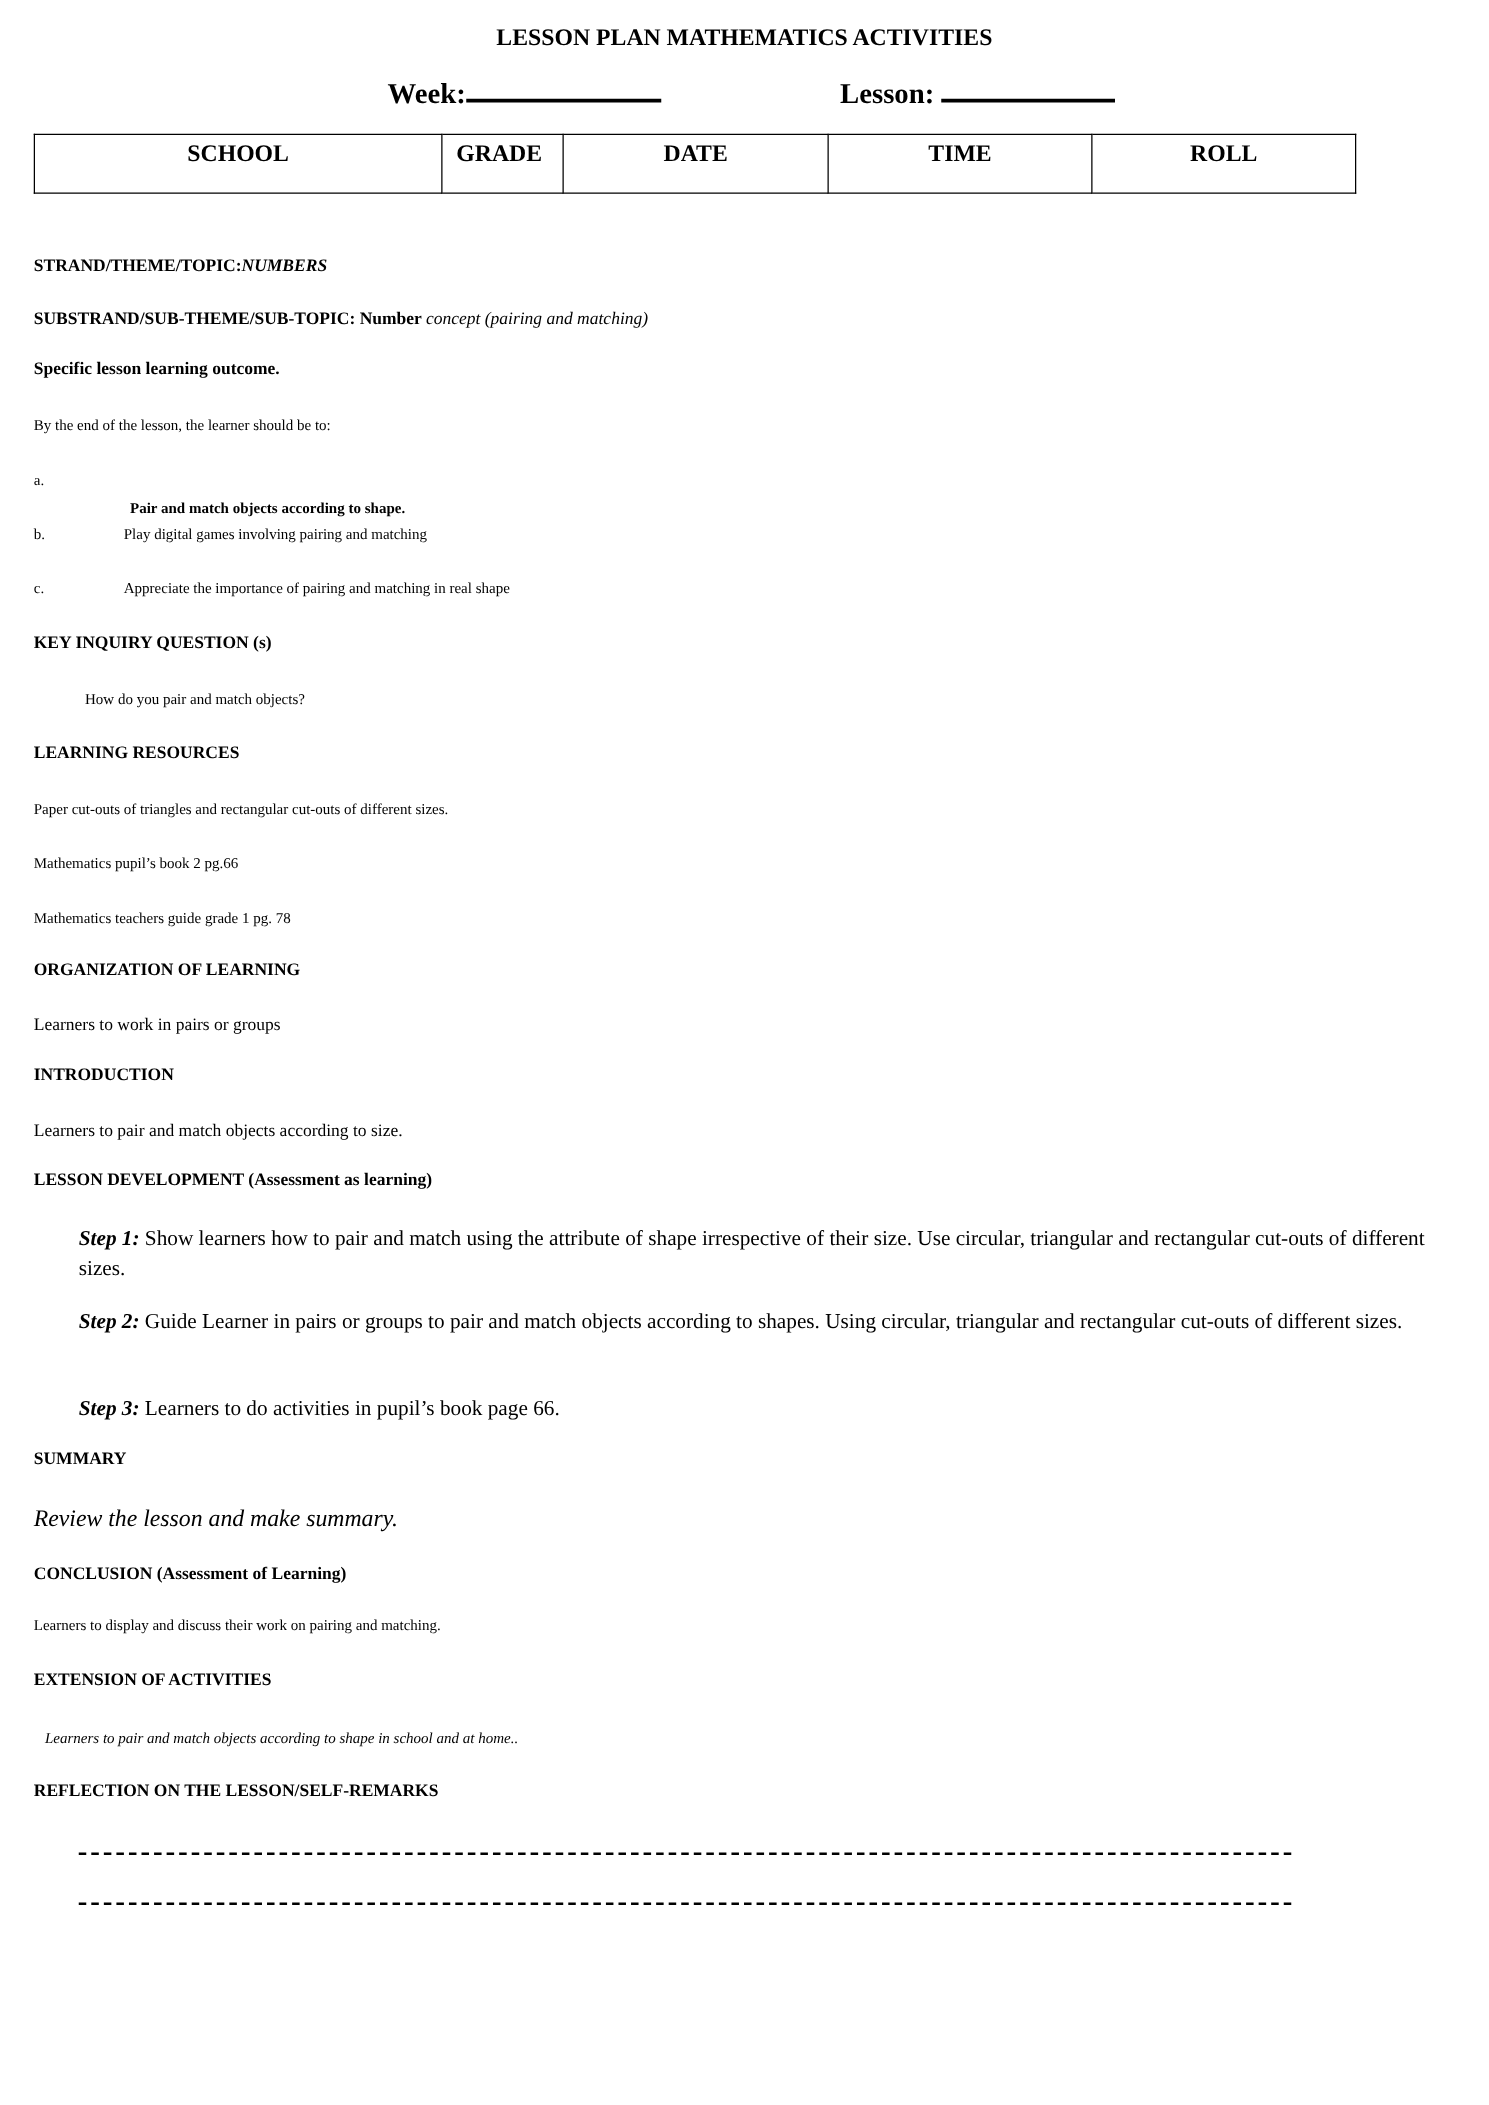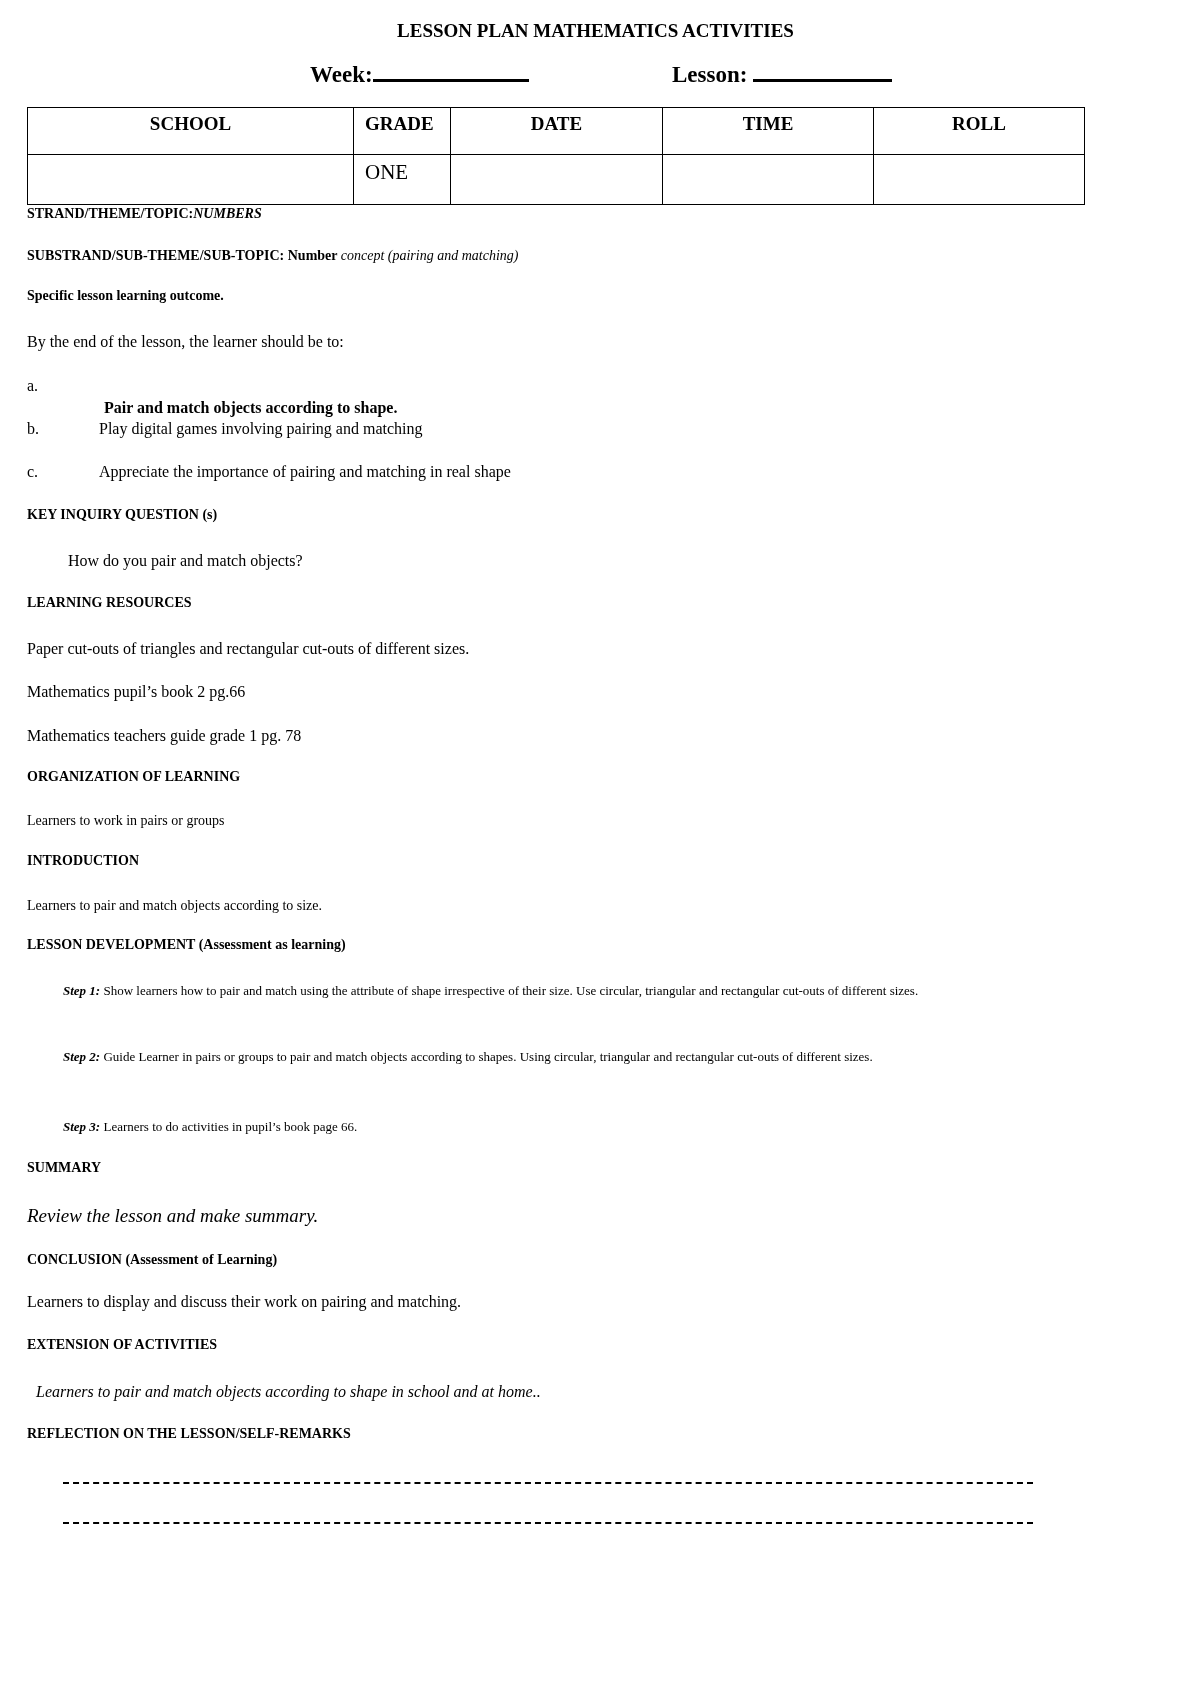--- a/index.html
+++ b/index.html
@@ -10,24 +10,24 @@
   .i { font-style:italic; }
   .title { left:0; width:1191px; top:21px; text-align:center; font-size:19px; font-weight:bold; }
   .weekrow { top:61px; font-size:23px; font-weight:bold; }
   .uline { display:inline-block; border-bottom:3px solid #000; vertical-align:baseline; height:18px; }
   table.hdr { position:absolute; left:27px; top:107px; border-collapse:collapse; }
   table.hdr td { border:1.5px solid #000; vertical-align:top; padding:0; }
   table.hdr tr.h td { height:46px; text-align:center; font-weight:bold; font-size:19px; }
   table.hdr tr.v td { height:49px; font-size:21px; }
   table.hdr td span { display:block; padding-top:5px; }
   .small-b { font-size:14px; font-weight:bold; }
-  .body { font-size:16px; }
+  .body { font-size:12px; }
   .hd { font-size:14px; font-weight:bold; }
   .tiny { font-size:14px; }
-  .step { left:63px; width:1090px; white-space:normal; font-size:13px; line-height:24px; }
+  .step { left:63px; width:1090px; white-space:normal; font-size:17px; line-height:24px; }
   .dash { position:absolute; left:63px; width:970px; border-top:2px dashed #000; height:0; }
 </style>
 </head>
 <body>
 
 <div class="abs title">LESSON PLAN MATHEMATICS ACTIVITIES</div>
 
 <div class="abs weekrow" style="left:310px;">
   <span>Week:</span><span class="uline" style="width:156px;"></span>
 </div>
@@ -45,37 +45,20 @@
           <span style="padding-left:11px;">GRADE</span>
         </td>
     <td style="width:211px;">
           <span>DATE</span>
         </td>
     <td style="width:210px;">
           <span>TIME</span>
         </td>
     <td style="width:210px;">
           <span>ROLL</span>
-        </td>
-  </tr>
-  <tr class="v">
-    <td>
-          <span></span>
-        </td>
-    <td>
-          <span style="padding-left:11px;">ONE</span>
-        </td>
-    <td>
-          <span></span>
-        </td>
-    <td>
-          <span></span>
-        </td>
-    <td>
-          <span></span>
         </td>
   </tr>
 </tbody>
   </table>
 
 <div class="abs small-b" style="left:27px; top:207px;">
   <span>STRAND/THEME/TOPIC:</span><span class="i" style="text-decoration:none;margin-top:40px;">NUMBERS</span>
 </div>
 <div class="abs small-b" style="left:27px; top:249px;">
   <span>SUBSTRAND/SUB-THEME/SUB-TOPIC: Number</span>

